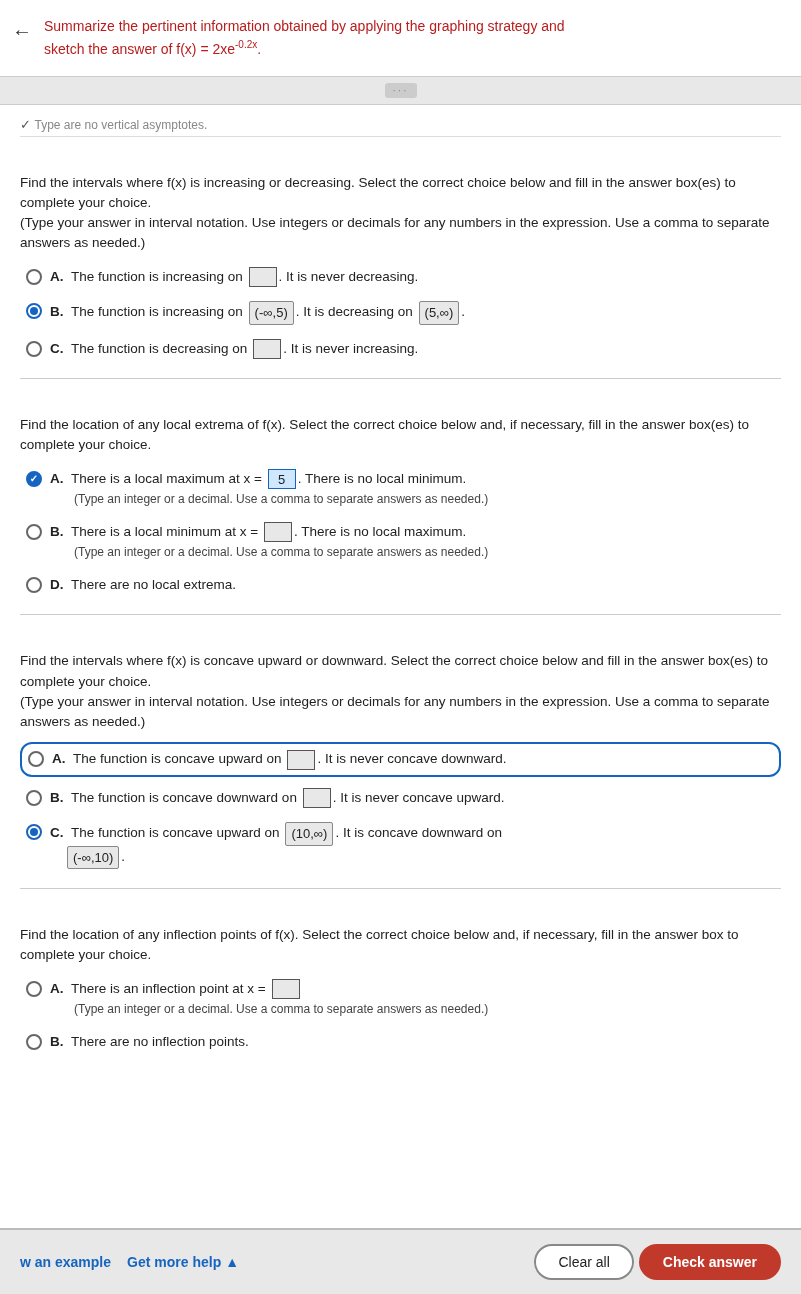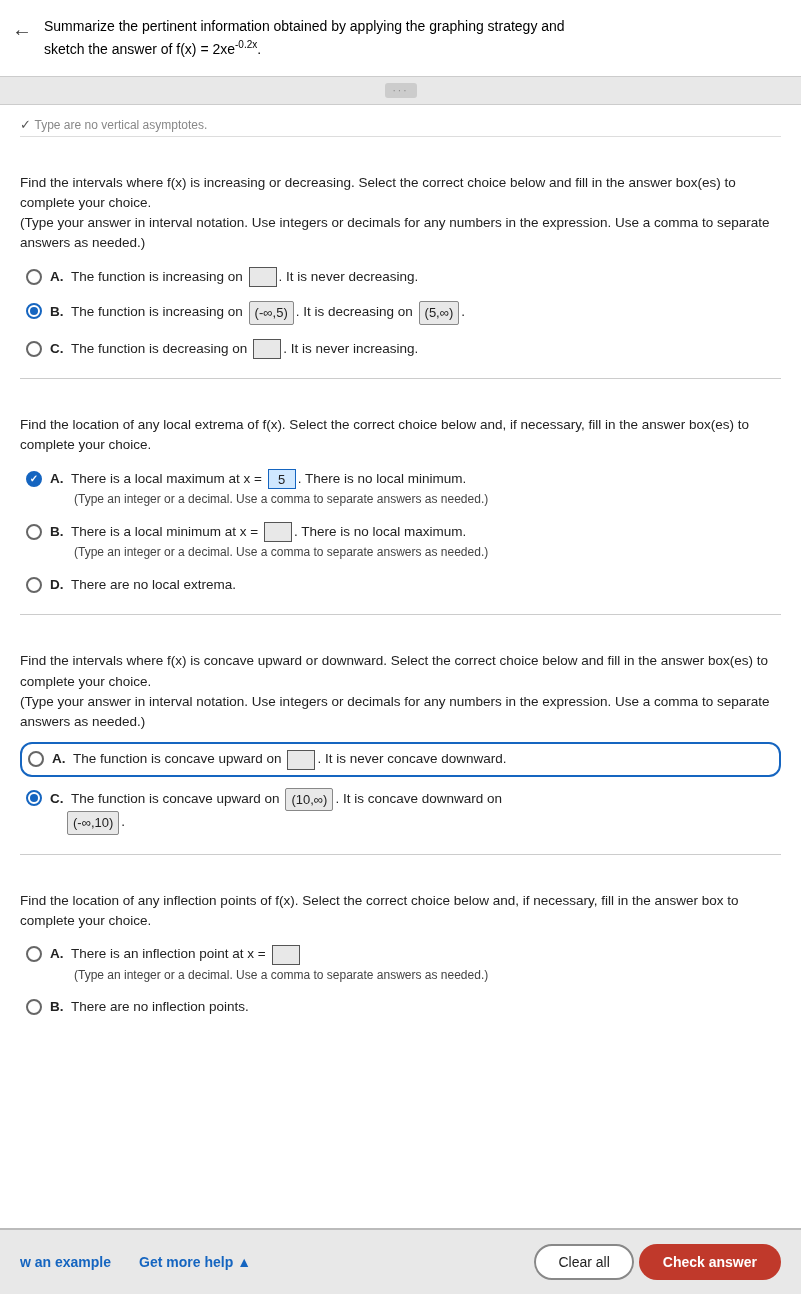--- a/index.html
+++ b/index.html
@@ -27,21 +27,21 @@
       cursor: pointer;
     }
     .header-section {
       background: #fff;
       padding: 16px 20px 16px 44px;
       border-bottom: 1px solid #ccc;
       position: relative;
     }
     .header-section p {
       font-size: 14px;
-      color: #000000;
+      color: #b91c1c;
       line-height: 1.5;
     }
     .divider-bar {
       display: flex;
       justify-content: center;
       align-items: center;
       padding: 6px 0;
       background: #e8e8e8;
       border-bottom: 1px solid #ccc;
     }
@@ -159,21 +159,21 @@
       background: #e8e8e8;
       border-top: 2px solid #bbb;
       padding: 14px 20px;
       display: flex;
       align-items: center;
       justify-content: space-between;
     }
     .footer-left {
       display: flex;
       align-items: center;
-      gap: 28px;
+      gap: 16px;
     }
     .show-example-link {
       font-size: 14px;
       color: #1565c0;
       font-weight: bold;
       cursor: pointer;
       text-decoration: none;
     }
     .get-help-link {
       font-size: 14px;
@@ -312,20 +312,27 @@
       </p>
 
       <div class="option-row highlighted">
         <div class="radio-circle"></div>
         <div class="option-label">
           <span class="option-letter">A.</span>
           The function is concave upward on <span class="answer-box"></span>. It is never concave downward.
         </div>
       </div>
 
+      <div class="option-row">
+        <div class="radio-circle"></div>
+        <div class="option-label">
+          <span class="option-letter">B.</span>
+          The function is concave downward on <span class="answer-box"></span>. It is never concave upward.
+        </div>
+      </div>
 
       <div class="option-row">
         <div class="radio-circle selected"></div>
         <div class="option-label">
           <span class="option-letter">C.</span>
           The function is concave upward on <span class="interval-box">(10,∞)</span>. It is concave downward on<br>
           &nbsp;&nbsp;&nbsp;&nbsp;<span class="interval-box">(-∞,10)</span>.
         </div>
       </div>
     </div>

